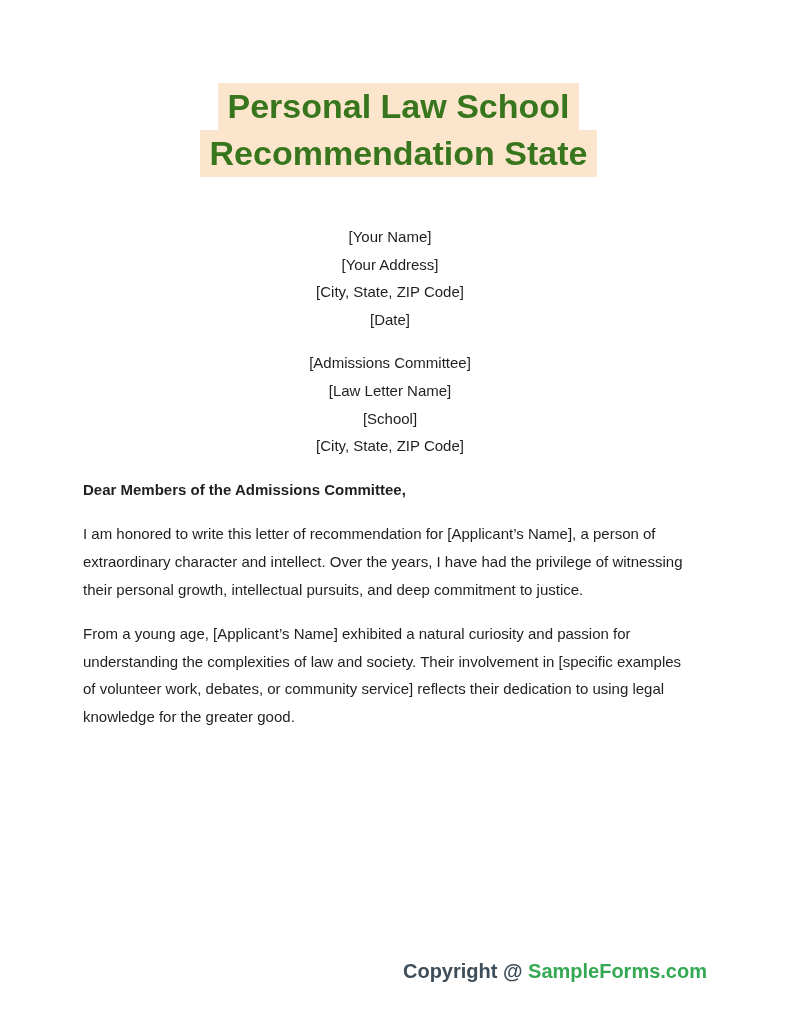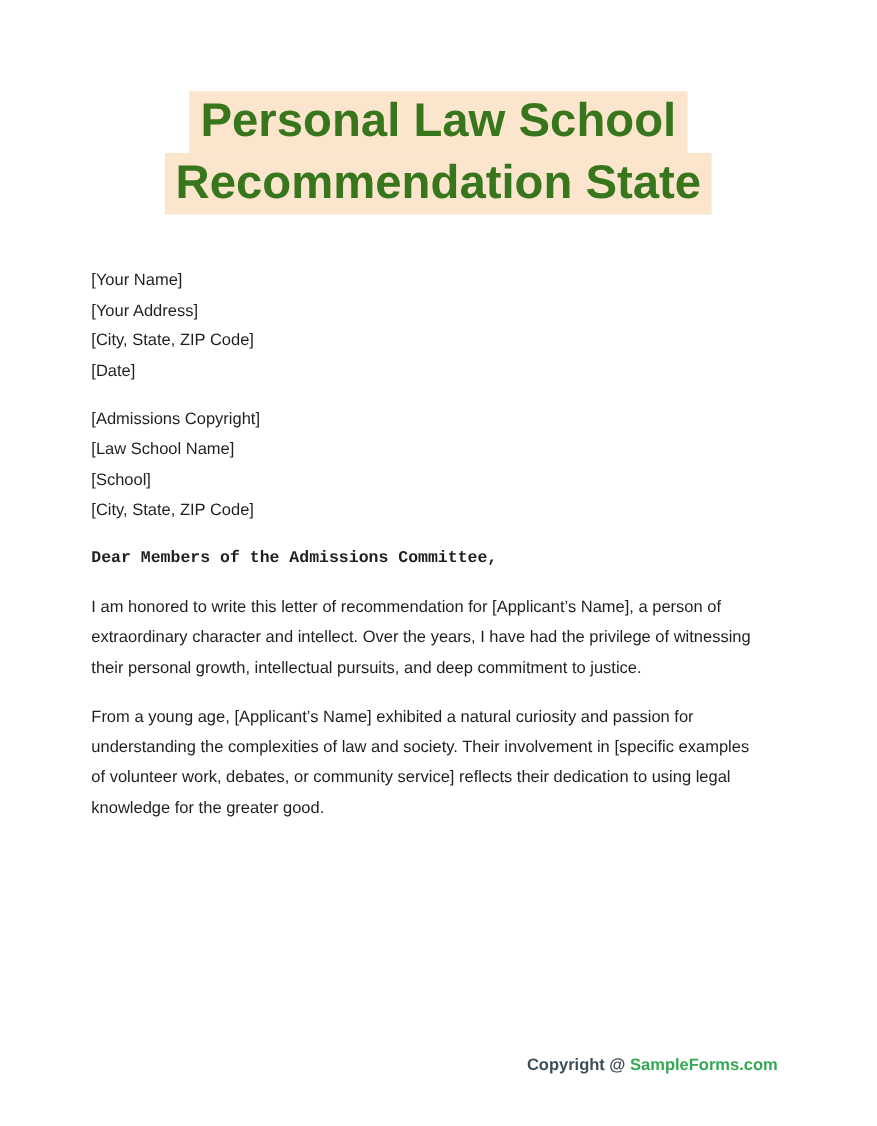--- a/index.html
+++ b/index.html
@@ -19,44 +19,43 @@
     background: #ffffff;
   }
   .title {
     padding-top: 83px;
     text-align: center;
   }
   .title .hl {
     display: inline-block;
     background: #fce5cd;
     color: #38761d;
-    font-size: 43px;
+    font-size: 34px;
     font-weight: 700;
     line-height: 1.0;
     padding: 6px 10px 7px 10px;
   }
   .title-line { display: block; }
   .letter-body {
     padding: 46px 100px 0 83px;
     font-size: 15px;
     line-height: 27.6px;
   }
-  .block { margin: 0 0 16px 0; }
+  .block { margin: 0 0 16px 0; text-align: center; }
   .block p { margin: 0; }
   .salutation {
     font-weight: 700;
     margin: 0 0 17px 0;
-    font-family: Liberation Mono, monospace;
   }
   .para { margin: 0 0 17px 0; }
   .footer {
     position: absolute;
     top: 960px;
     right: 90px;
-    font-size: 15px;
+    font-size: 20px;
     text-align: right;
   }
   .copyright-prefix {
     color: #3d4d5a;
     font-weight: 600;
   }
   .brand-link {
     color: #34a853;
     font-weight: 700;
     text-decoration: none;
@@ -75,22 +74,22 @@
   <main class="letter-body">
 
     <div class="block">
       <p>[Your Name]</p>
       <p>[Your Address]</p>
       <p>[City, State, ZIP Code]</p>
       <p>[Date]</p>
     </div>
 
     <div class="block">
-      <p>[Admissions Copyright]</p>
-      <p>[Law School Name]</p>
+      <p>[Admissions Committee]</p>
+      <p>[Law Letter Name]</p>
       <p>[School]</p>
       <p>[City, State, ZIP Code]</p>
     </div>
 
     <p class="salutation">Dear Members of the Admissions Committee,</p>
 
     <p class="para">I am honored to write this letter of recommendation for [Applicant’s Name], a person of extraordinary character and intellect. Over the years, I have had the privilege of witnessing their personal growth, intellectual pursuits, and deep commitment to justice.</p>
     <p class="para">From a young age, [Applicant’s Name] exhibited a natural curiosity and passion for understanding the complexities of law and society. Their involvement in [specific examples of volunteer work, debates, or community service] reflects their dedication to using legal knowledge for the greater good.</p>
 
   </main>

